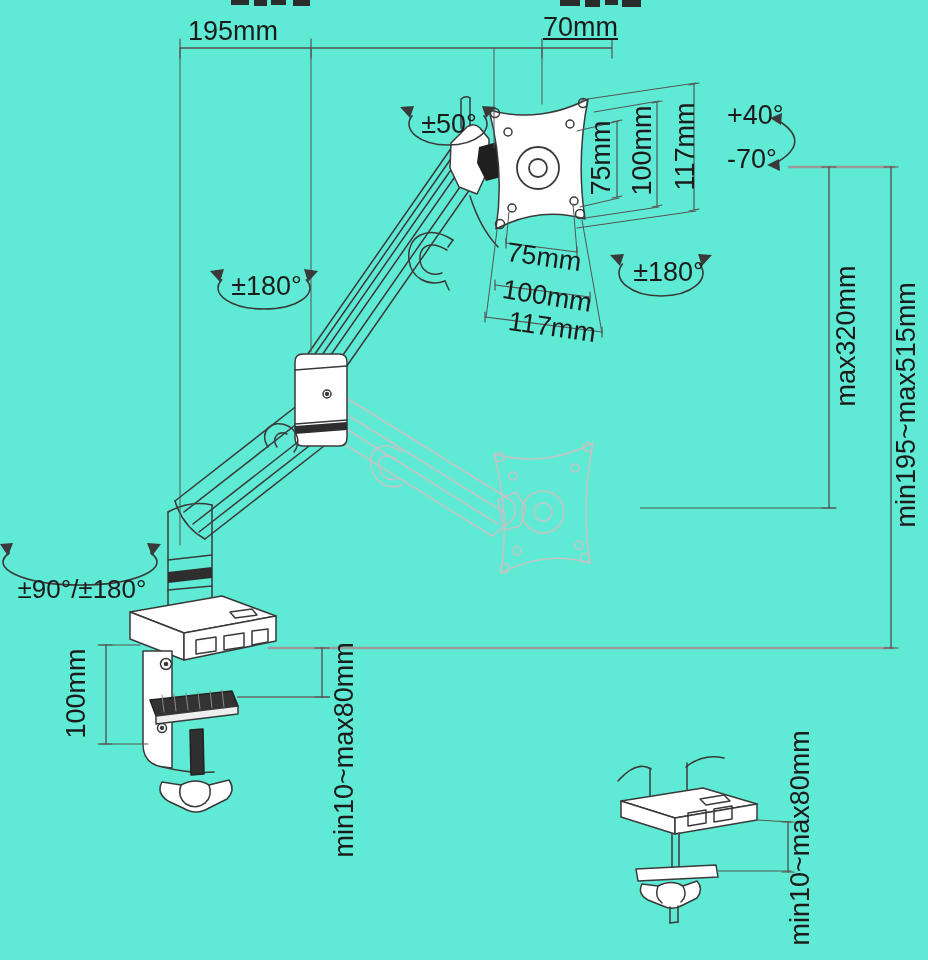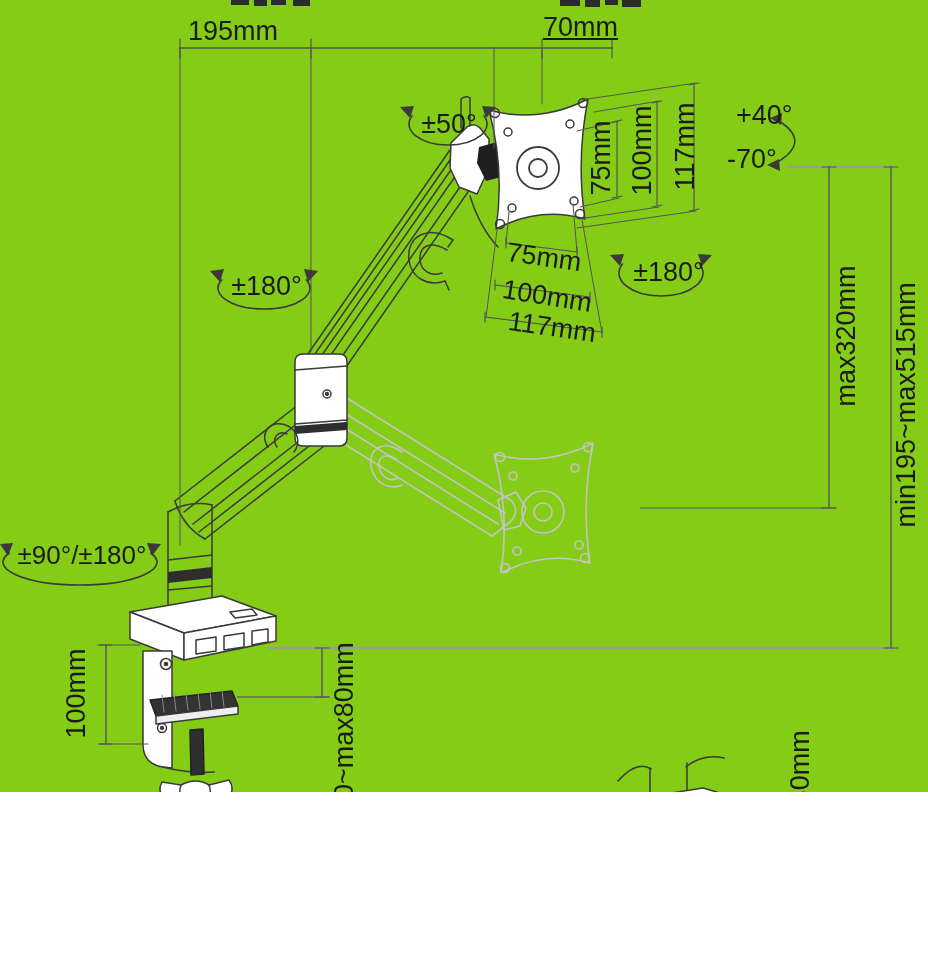--- a/index.html
+++ b/index.html
@@ -1,17 +1,17 @@
 <!DOCTYPE html>
 <html><head>
 <meta charset="utf-8">
 <style>
   html,body{margin:0;padding:0;background:#fff;}
   .stage{
-    position:relative;width:928px;height:792px;background:#84cc16;
+    position:relative;width:928px;height:960px;background:#5eead4;
     overflow:hidden;font-family:"Liberation Sans",sans-serif;
   }
   .stage svg{position:absolute;left:0;top:0;}
   .lbl{
     position:absolute;font-family:"Liberation Sans",sans-serif;
     font-size:27px;line-height:1;color:#1b1b1b;white-space:nowrap;
   }
   .c{text-align:center;}
   .small{font-size:26px;}
 </style>
@@ -269,23 +269,23 @@
     <polygon points="767,165 779,159 780,171" fill="#3a3a3a" stroke="none"></polygon>
   </g>
 </svg>
 
   <div class="lbl" style="left:188px;top:18px;">195mm</div>
   <div class="lbl" style="left:543px;top:14px;text-decoration:underline;">70mm</div>
 
   <div class="lbl c" style="left:407px;top:111px;width:84px;">±50°</div>
   <div class="lbl c" style="left:219px;top:273px;width:95px;">±180°</div>
   <div class="lbl c" style="left:621px;top:259px;width:95px;">±180°</div>
-  <div class="lbl c small" style="left:8px;top:542px;width:148px;text-align:center;">±90°/±180°</div>
-
-  <div class="lbl" style="left:727px;top:102px;margin-left:9px;">+40°</div>
+  <div class="lbl c small" style="left:8px;top:576px;width:148px;text-align:center;">±90°/±180°</div>
+
+  <div class="lbl" style="left:727px;top:102px;">+40°</div>
   <div class="lbl" style="left:727px;top:146px;">-70°</div>
 
   <div class="lbl c" style="left:566px;top:147px;width:70px;transform:rotate(-90deg);">75mm</div>
   <div class="lbl c" style="left:599px;top:139px;width:86px;transform:rotate(-90deg);">100mm</div>
   <div class="lbl c" style="left:642px;top:134px;width:86px;transform:rotate(-90deg);">117mm</div>
 
   <div class="lbl c" style="left:504px;top:244px;width:80px;transform:rotate(8deg);">75mm</div>
   <div class="lbl c" style="left:500px;top:283px;width:94px;transform:rotate(9deg);">100mm</div>
   <div class="lbl c" style="left:505px;top:314px;width:94px;transform:rotate(8deg);">117mm</div>
 

